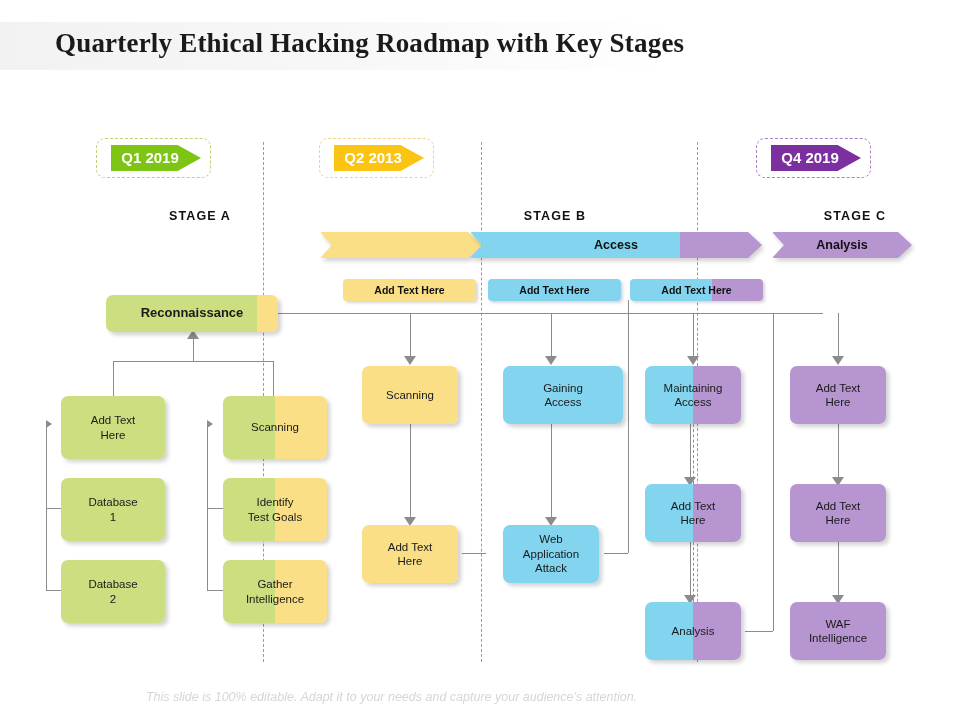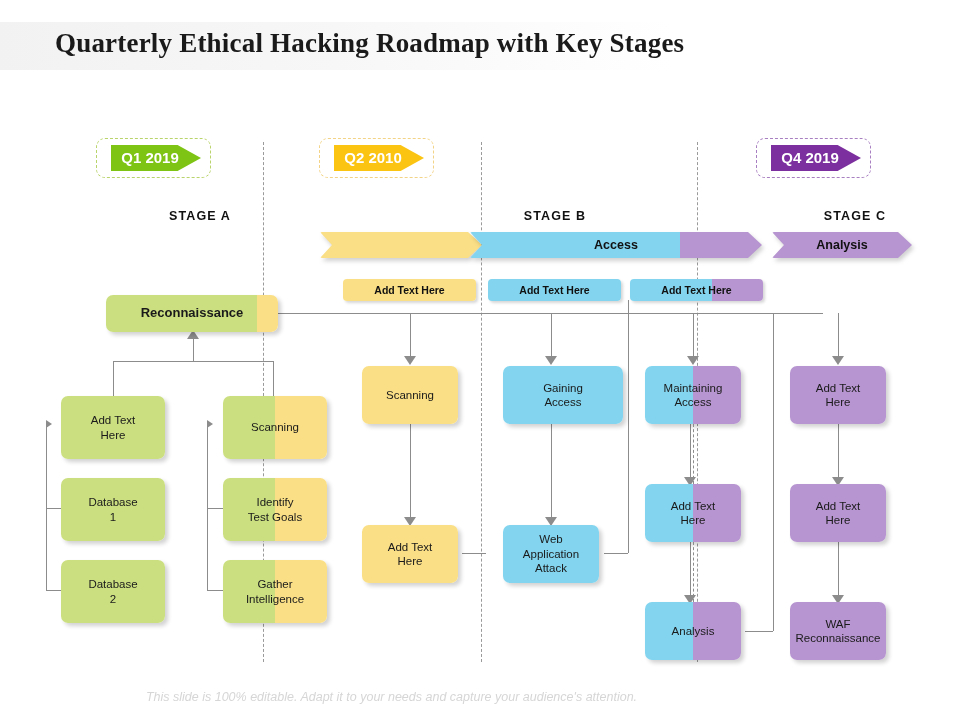--- a/index.html
+++ b/index.html
@@ -135,21 +135,21 @@
   <div class="divider" style="left:697px;"></div>
 
   <div class="qtag" style="left:96px;top:138px;width:130px;">
     <div class="outline" id="qo0" style="border-color: rgb(185, 212, 106);"></div>
     <div class="arrow" id="qa0" style="background: rgb(126, 196, 20);"></div>
     <div class="qlabel">Q1 2019</div>
   </div>
   <div class="qtag" style="left:319px;top:138px;width:130px;">
     <div class="outline" id="qo1" style="border-color: rgb(243, 212, 135);"></div>
     <div class="arrow" id="qa1" style="background: rgb(251, 195, 18);"></div>
-    <div class="qlabel">Q2 2010</div>
+    <div class="qlabel">Q2 2013</div>
   </div>
   <div class="qtag" style="left:756px;top:138px;width:130px;">
     <div class="outline" id="qo3" style="border-color: rgb(168, 127, 192);"></div>
     <div class="arrow" id="qa3" style="background: rgb(124, 47, 158);"></div>
     <div class="qlabel">Q4 2019</div>
   </div>
 
   <div class="stage-cap" style="left:110px;top:209px;width:180px;">STAGE  A</div>
   <div class="stage-cap" style="left:465px;top:209px;width:180px;">STAGE  B</div>
   <div class="stage-cap" style="left:765px;top:209px;width:180px;">STAGE  C</div>
@@ -312,20 +312,20 @@
 Here</div>
   </div>
   <div class="box" style="left:790px;top:484px;width:96px;height:58px;">
     <div class="boxfill" id="bf_right_add_2" style="position: absolute; inset: 0px; background: rgb(183, 149, 208);"></div>
     <div class="box-label">Add Text
 Here</div>
   </div>
   <div class="box" style="left:790px;top:602px;width:96px;height:58px;">
     <div class="boxfill" id="bf_waf_config" style="position: absolute; inset: 0px; background: rgb(183, 149, 208);"></div>
     <div class="box-label">WAF
-Reconnaissance</div>
+Intelligence</div>
   </div>
 
   <div class="dashv" style="left:693px;top:424px;height:60px;"></div>
   <div class="dashv" style="left:693px;top:542px;height:60px;"></div>
 
   <div class="footer">This slide is 100% editable. Adapt it to your needs and capture your audience's attention.</div>
 </div>
 
 </body></html>

